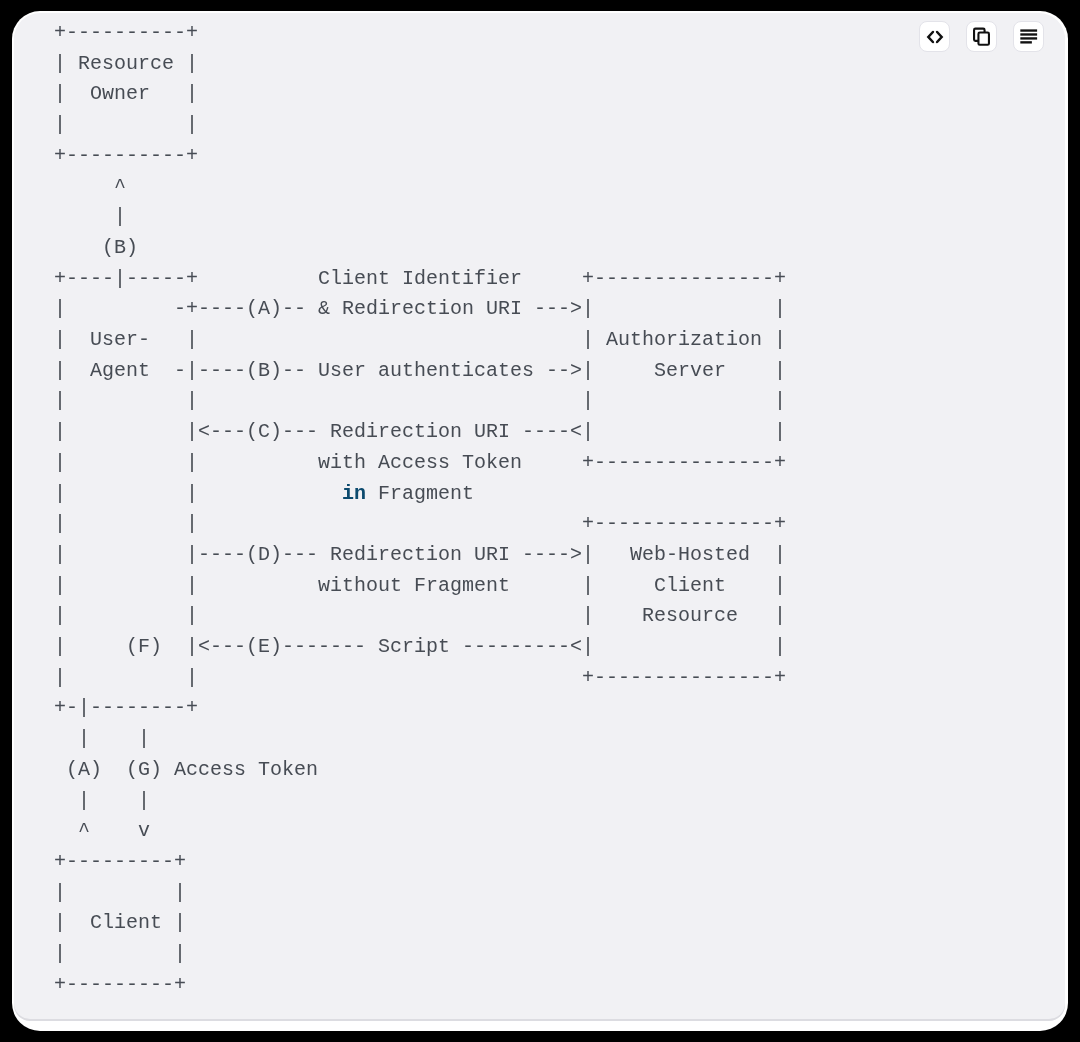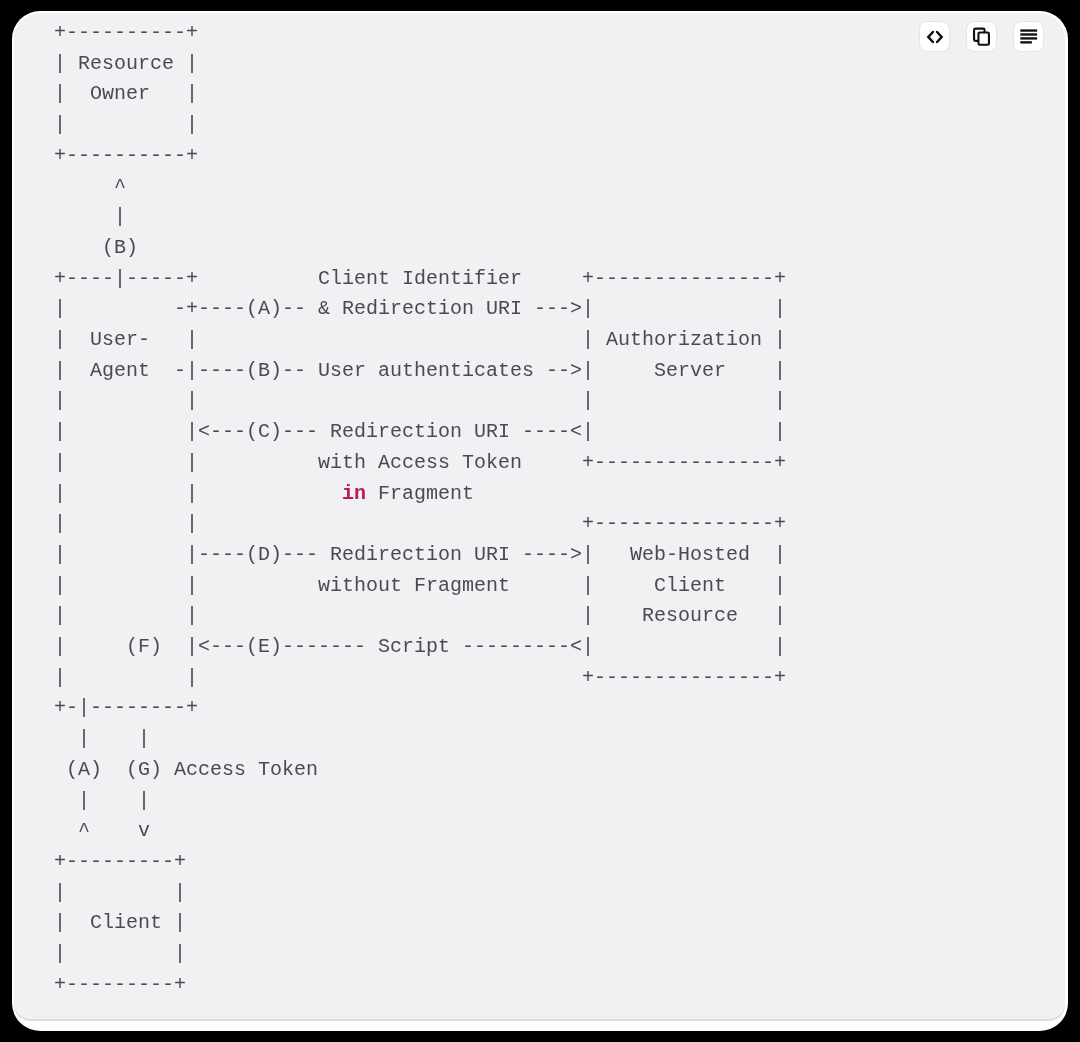--- a/index.html
+++ b/index.html
@@ -88,21 +88,21 @@
      ^
      |
     (B)
 +----|-----+          Client Identifier     +---------------+
 |         -+----(A)-- &amp; Redirection URI ---&gt;|               |
 |  User-   |                                | Authorization |
 |  Agent  -|----(B)-- User authenticates --&gt;|     Server    |
 |          |                                |               |
 |          |&lt;---(C)--- Redirection URI ----&lt;|               |
 |          |          with Access Token     +---------------+
-|          |            <span class="kw" style="color:#be185d">in</span> Fragment
+|          |            <span class="kw" style="color:#0c4a6e">in</span> Fragment
 |          |                                +---------------+
 |          |----(D)--- Redirection URI ----&gt;|   Web-Hosted  |
 |          |          without Fragment      |     Client    |
 |          |                                |    Resource   |
 |     (F)  |&lt;---(E)------- Script ---------&lt;|               |
 |          |                                +---------------+
 +-|--------+
   |    |
  (A)  (G) Access Token
   |    |

